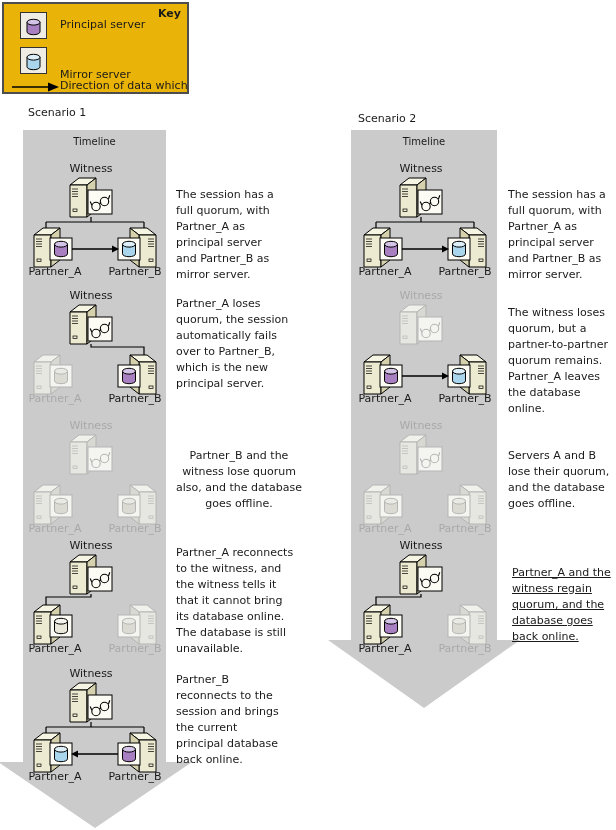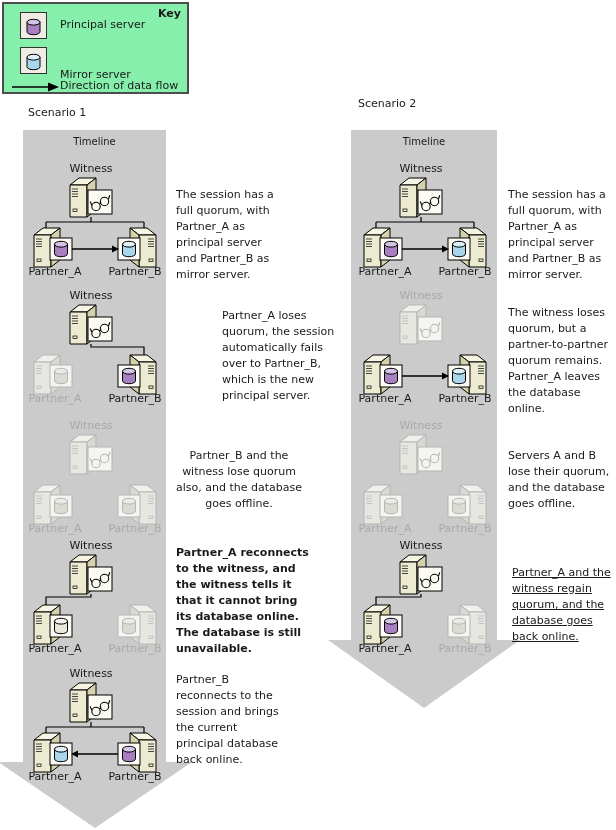--- a/index.html
+++ b/index.html
@@ -1,19 +1,19 @@
 <!DOCTYPE html>
 <html><head>
 <meta charset="utf-8">
 <style>
   html,body{margin:0;padding:0;background:#fff;}
   .canvas{position:relative;width:616px;height:830px;background:#fff;overflow:hidden;
           font-family:"DejaVu Sans","Liberation Sans",sans-serif;color:#1a1a1a;}
   
-  .key{position:absolute;left:2px;top:2px;width:183px;height:88px;border:2px solid #4d4d4d;background:#86efac;text-decoration:underline;}
+  .key{position:absolute;left:2px;top:2px;width:183px;height:88px;border:2px solid #4d4d4d;background:#eab308;text-decoration:underline;}
   .key-title{position:absolute;top:3px;right:6px;font-size:11px;font-weight:bold;}
   .key-icon{position:absolute;display:block;line-height:0;}
   .key-label{position:absolute;font-size:11px;white-space:nowrap;}
   
   .scn-title{position:absolute;font-size:11px;white-space:nowrap;}
   .band{position:absolute;}
   .arrowhead{position:absolute;width:0;height:0;}
   .tl-label{position:absolute;font-size:10px;text-align:center;width:100px;}
   .caption{position:absolute;font-size:11px;line-height:16px;white-space:pre-line;}
   svg{overflow:visible;}
@@ -40,21 +40,21 @@
           <g>
     <path d="M7,10.2 v9.6 a6.5,2.9 0 0 0 13,0 v-9.6 z" fill="#a9d6ec" stroke="#000000"></path>
     <ellipse cx="13.5" cy="10.2" rx="6.5" ry="2.9" fill="#ddeff8" stroke="#000000"></ellipse>
   </g>
         </svg></span>
     <span class="key-label" style="left:56px;top:64px;">Mirror server</span>
     <span class="key-icon" id="ki2" style="left:6px;top:77px;"><svg width="50" height="12" viewBox="0 0 50 12">
           <line x1="2" y1="6" x2="39" y2="6" stroke="#000000" stroke-width="1.4"></line>
           <polygon points="49,6 38,1.5 38,10.5" fill="#000000"></polygon>
         </svg></span>
-    <span class="key-label" style="left:56px;top:75px;">Direction of data flow</span>
+    <span class="key-label" style="left:56px;top:75px;">Direction of data which</span>
   </div>
 
   <div id="diagram-root">
       <div>
         <div class="band" style="left:23px;top:130px;width:143px;height:632px;background:#cbcbcb;"></div>
         <div class="arrowhead" style="left:-2.5px;top:762px;border-left:97px solid transparent;border-right:97px solid transparent;border-top:66px solid #cbcbcb;"></div>
         <div class="scn-title" style="left:28px;top:106px;">Scenario 1</div>
         <div class="tl-label" style="left:44.5px;top:136px;">Timeline</div>
         <svg class="stage" style="left:24px;top:162px" width="142" height="118" viewBox="0 0 142 118">
           <text x="67" y="10" text-anchor="middle" font-size="11" fill="#1a1a1a">Witness</text>
@@ -195,21 +195,21 @@
   </g>
             <rect x="94" y="76" width="22" height="22" fill="#fcfbf4" stroke="#000000"></rect>
             <g>
     <path d="M98.5,82.2 v9.6 a6.5,2.9 0 0 0 13,0 v-9.6 z" fill="#a87fc0" stroke="#000000"></path>
     <ellipse cx="105" cy="82.2" rx="6.5" ry="2.9" fill="#d3c3e6" stroke="#000000"></ellipse>
   </g>
           </g>
           <text x="31" y="113" text-anchor="middle" font-size="11" fill="#a9a9a9">Partner_A</text>
           <text x="111" y="113" text-anchor="middle" font-size="11" fill="#1a1a1a">Partner_B</text>
         </svg>
-        <div class="caption" style="left:176px;top:308px;margin-left:46px;">Partner_A loses
+        <div class="caption" style="left:176px;top:296px;">Partner_A loses
 quorum, the session
 automatically fails
 over to Partner_B,
 which is the new
 principal server.</div>
         <svg class="stage" style="left:24px;top:419px" width="142" height="118" viewBox="0 0 142 118">
           <text x="67" y="10" text-anchor="middle" font-size="11" fill="#a9a9a9">Witness</text>
           <g>
             <g transform="translate(46,15)">
     <path d="M0,8 L9,1 L26,1 L17,8 Z" fill="#f1f1ec" stroke="#b5b5b5"></path>
@@ -340,21 +340,21 @@
   </g>
             <rect x="94" y="76" width="22" height="22" fill="#f4f4f0" stroke="#b5b5b5"></rect>
             <g>
     <path d="M98.5,82.2 v9.6 a6.5,2.9 0 0 0 13,0 v-9.6 z" fill="#dbdbd4" stroke="#b5b5b5"></path>
     <ellipse cx="105" cy="82.2" rx="6.5" ry="2.9" fill="#eaeae4" stroke="#b5b5b5"></ellipse>
   </g>
           </g>
           <text x="31" y="113" text-anchor="middle" font-size="11" fill="#1a1a1a">Partner_A</text>
           <text x="111" y="113" text-anchor="middle" font-size="11" fill="#a9a9a9">Partner_B</text>
         </svg>
-        <div class="caption" style="left:176px;top:545px;font-weight:bold;">Partner_A reconnects
+        <div class="caption" style="left:176px;top:545px;">Partner_A reconnects
 to the witness, and
 the witness tells it
 that it cannot bring
 its database online.
 The database is still
 unavailable.</div>
         <svg class="stage" style="left:24px;top:667px" width="142" height="118" viewBox="0 0 142 118">
           <text x="67" y="10" text-anchor="middle" font-size="11" fill="#1a1a1a">Witness</text>
           <path d="M67,55 V60 M22,60 H120 M22,60 V67 M120,60 V67" stroke="#000000" stroke-width="1.2" fill="none"></path>
           <g>
@@ -429,21 +429,21 @@
         <div class="caption" style="left:176px;top:672px;">Partner_B
 reconnects to the
 session and brings
 the current
 principal database
 back online.</div>
       </div>
       <div>
         <div class="band" style="left:351px;top:130px;width:146px;height:510px;background:#cbcbcb;"></div>
         <div class="arrowhead" style="left:328px;top:640px;border-left:96px solid transparent;border-right:96px solid transparent;border-top:68px solid #cbcbcb;"></div>
-        <div class="scn-title" style="left:358px;top:97px;text-align:right;">Scenario 2</div>
+        <div class="scn-title" style="left:358px;top:112px;text-align:right;">Scenario 2</div>
         <div class="tl-label" style="left:374px;top:136px;">Timeline</div>
         <svg class="stage" style="left:354px;top:162px" width="142" height="118" viewBox="0 0 142 118">
           <text x="67" y="10" text-anchor="middle" font-size="11" fill="#1a1a1a">Witness</text>
           <path d="M67,55 V60 M22,60 H120 M22,60 V67 M120,60 V67" stroke="#000000" stroke-width="1.2" fill="none"></path>
           <g>
             <g transform="translate(46,15)">
     <path d="M0,8 L9,1 L26,1 L17,8 Z" fill="#f6f4e2" stroke="#000000"></path>
     <path d="M0,8 H17 V40 H0 Z" fill="#ecead0" stroke="#000000"></path>
     <path d="M17,8 L26,1 V33 L17,40 Z" fill="#d5d1ad" stroke="#000000"></path>
     <g stroke="#000000" stroke-width="0.7">

